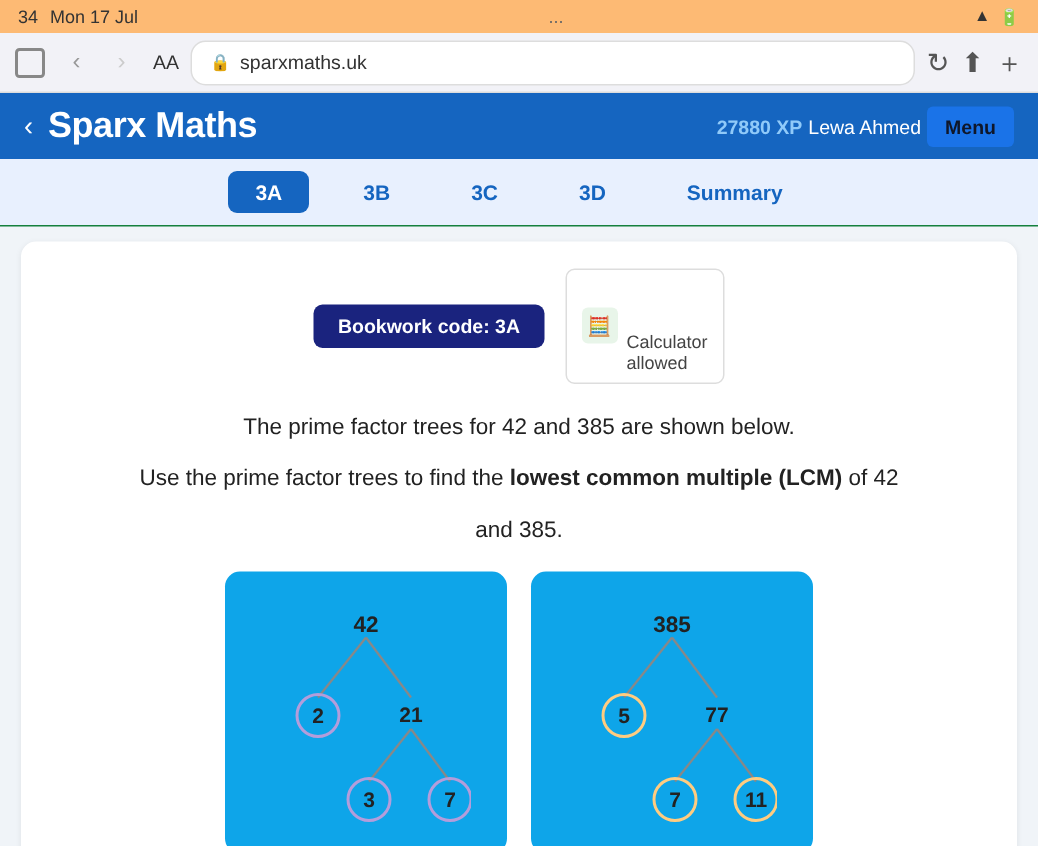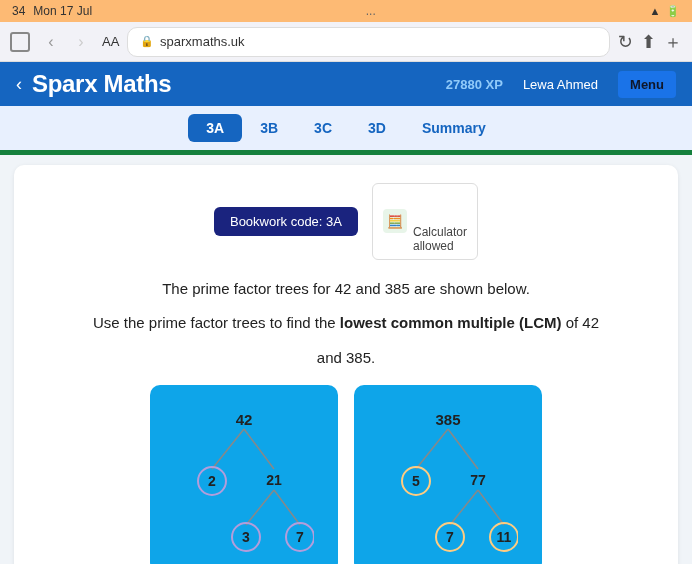--- a/index.html
+++ b/index.html
@@ -77,37 +77,37 @@
       height: 44px;
     }
     .app-header-left { display: flex; align-items: center; gap: 10px; }
     .back-arrow {
       color: white; font-size: 18px; cursor: pointer;
       background: transparent; border: none;
     }
     .app-logo {
       color: white; font-size: 24px; font-weight: 700; letter-spacing: -0.3px;
     }
-    .app-header-right { display: flex; align-items: center; gap: 20px; }
+    .app-header-right { display: flex; align-items: center; gap: 4px; }
     .xp-label { color: #90caf9; font-size: 13px; font-weight: 600; }
     .user-name { color: white; font-size: 13px; }
     .menu-btn {
       background: #1a73e8; color: #0f172a; border: none;
       padding: 6px 12px; border-radius: 4px; font-size: 13px; cursor: pointer;
       font-weight: 600;
     }
 
     
     .tabs-bar {
       background: #e8f0fe;
       display: flex;
       justify-content: center;
-      gap: 0;
+      gap: 18px;
       padding: 8px 0;
-      border-bottom: 5px solid #15803d;
+      border-bottom: 1px solid #15803d;
     }
     .tab-item {
       padding: 6px 18px;
       border-radius: 6px;
       font-size: 14px;
       font-weight: 600;
       cursor: pointer;
       color: #1565c0;
       background: transparent;
       border: none;
@@ -137,21 +137,21 @@
       align-items: center;
       gap: 14px;
       margin-bottom: 18px;
     }
     .bookwork-badge {
       background: #1a237e;
       color: white;
       padding: 7px 16px;
       border-radius: 6px;
       font-size: 13px;
-      font-weight: 400;
+      font-weight: 700;
     }
     .calculator-box {
       display: flex;
       align-items: center;
       gap: 6px;
       border: 1px solid #ddd;
       border-radius: 6px;
       padding: 5px 10px;
       background: white;
     }

